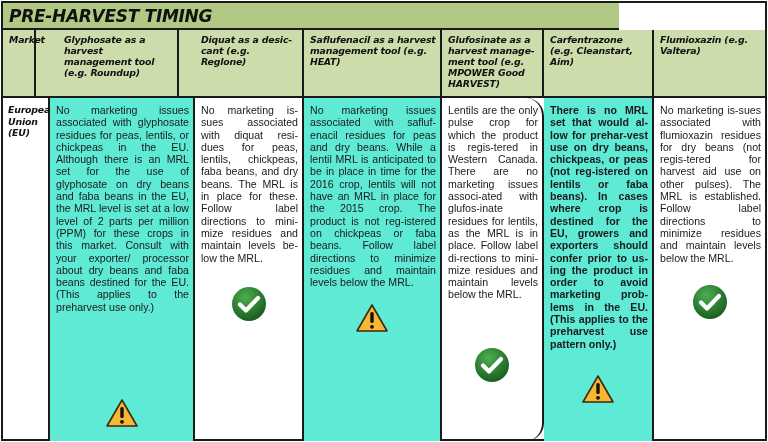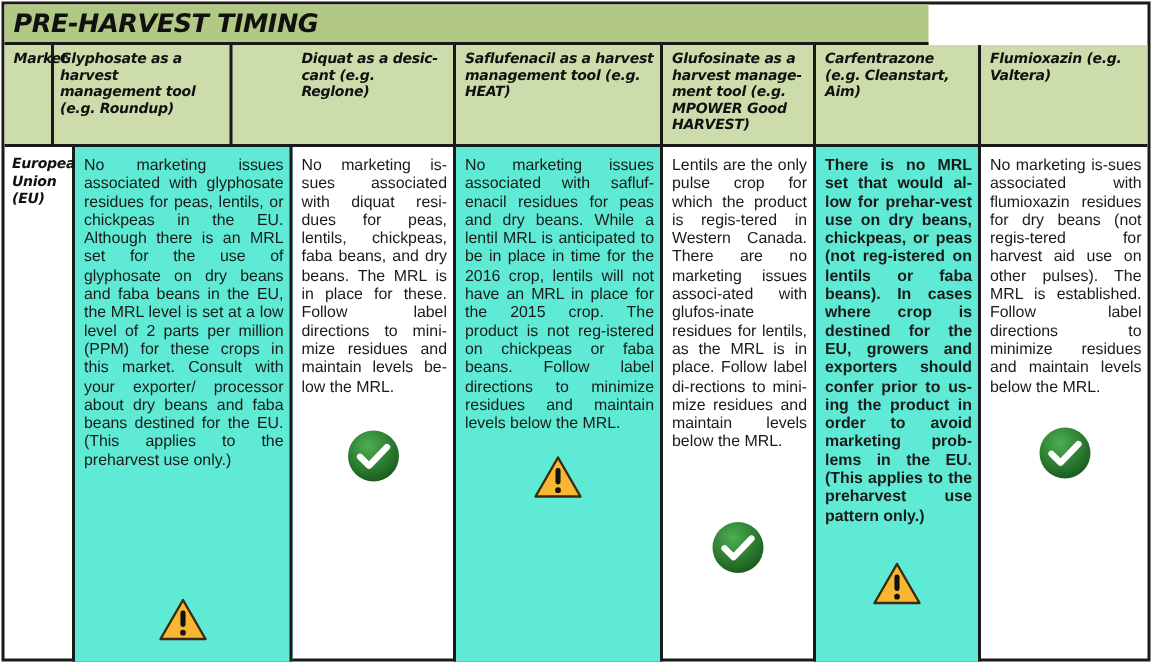--- a/index.html
+++ b/index.html
@@ -46,21 +46,21 @@
 </style>
 </head>
 <body>
 
 <div class="table-wrap">
 
   <div class="title-bar">PRE-HARVEST TIMING</div>
 
   <div class="header-row">
     <div class="cell hcell" style="left:0;width:33px;">Market</div>
-    <div class="cell hcell" style="left:31px;width:121px;">Glyphosate as a harvest management tool (e.g. Roundup)</div>
+    <div class="cell hcell" style="left:55px;width:121px;">Glyphosate as a harvest management tool (e.g. Roundup)</div>
     <div class="cell hcell" style="left:301px;width:138px;">Saflufenacil as a harvest management tool (e.g. HEAT)</div>
     <div class="cell hcell" style="left:192px;width:109px;">Diquat as a desic-cant (e.g. Reglone)</div>
     <div class="cell hcell" style="left:439px;width:102px;">Glufosinate as a harvest manage-ment tool (e.g. MPOWER Good HARVEST)</div>
     <div class="cell hcell" style="left:541px;width:110px;">Carfentrazone (e.g. Cleanstart, Aim)</div>
     <div class="cell hcell last" style="left:651px;width:111px;">Flumioxazin (e.g. Valtera)</div>
   </div>
 
   <div class="body-row">
     <div class="cell bcell" style="left:0;width:47px;padding-left:5px;">
       <div class="market-label">European Union (EU)</div>
@@ -103,21 +103,21 @@
         <span class="warning-icon">
           <svg width="34" height="30" viewBox="0 0 34 30">
               <path d="M17 2 L32 28 L2 28 Z" fill="#f7b733" stroke="#3a2a10" stroke-width="1.6" stroke-linejoin="round"></path>
               <rect x="15.3" y="9" width="3.4" height="11" rx="1.6" fill="#111"></rect>
               <circle cx="17" cy="23.8" r="1.9" fill="#111"></circle>
             </svg>
         </span>
       </div>
     </div>
 
-    <div class="cell bcell" style="left:439px;width:102px;">
+    <div class="cell bcell" style="left:439px;width:102px;border-radius:18px;">
       <div class="body-text">Lentils are the only pulse crop for which the product is regis-tered in Western Canada. There are no marketing issues associ-ated with glufos-inate residues for lentils, as the MRL is in place. Follow label di-rections to mini-mize residues and maintain levels below the MRL.</div>
       <div class="icon-wrap" style="top:249px;">
         <span class="check-icon">
           <svg width="36" height="36" viewBox="0 0 36 36">
               <defs>
                 <radialGradient id="g2" cx="40%" cy="30%" r="70%">
                   <stop offset="0%" stop-color="#4caf50"></stop>
                   <stop offset="100%" stop-color="#1b5e20"></stop>
                 </radialGradient>
               </defs>

